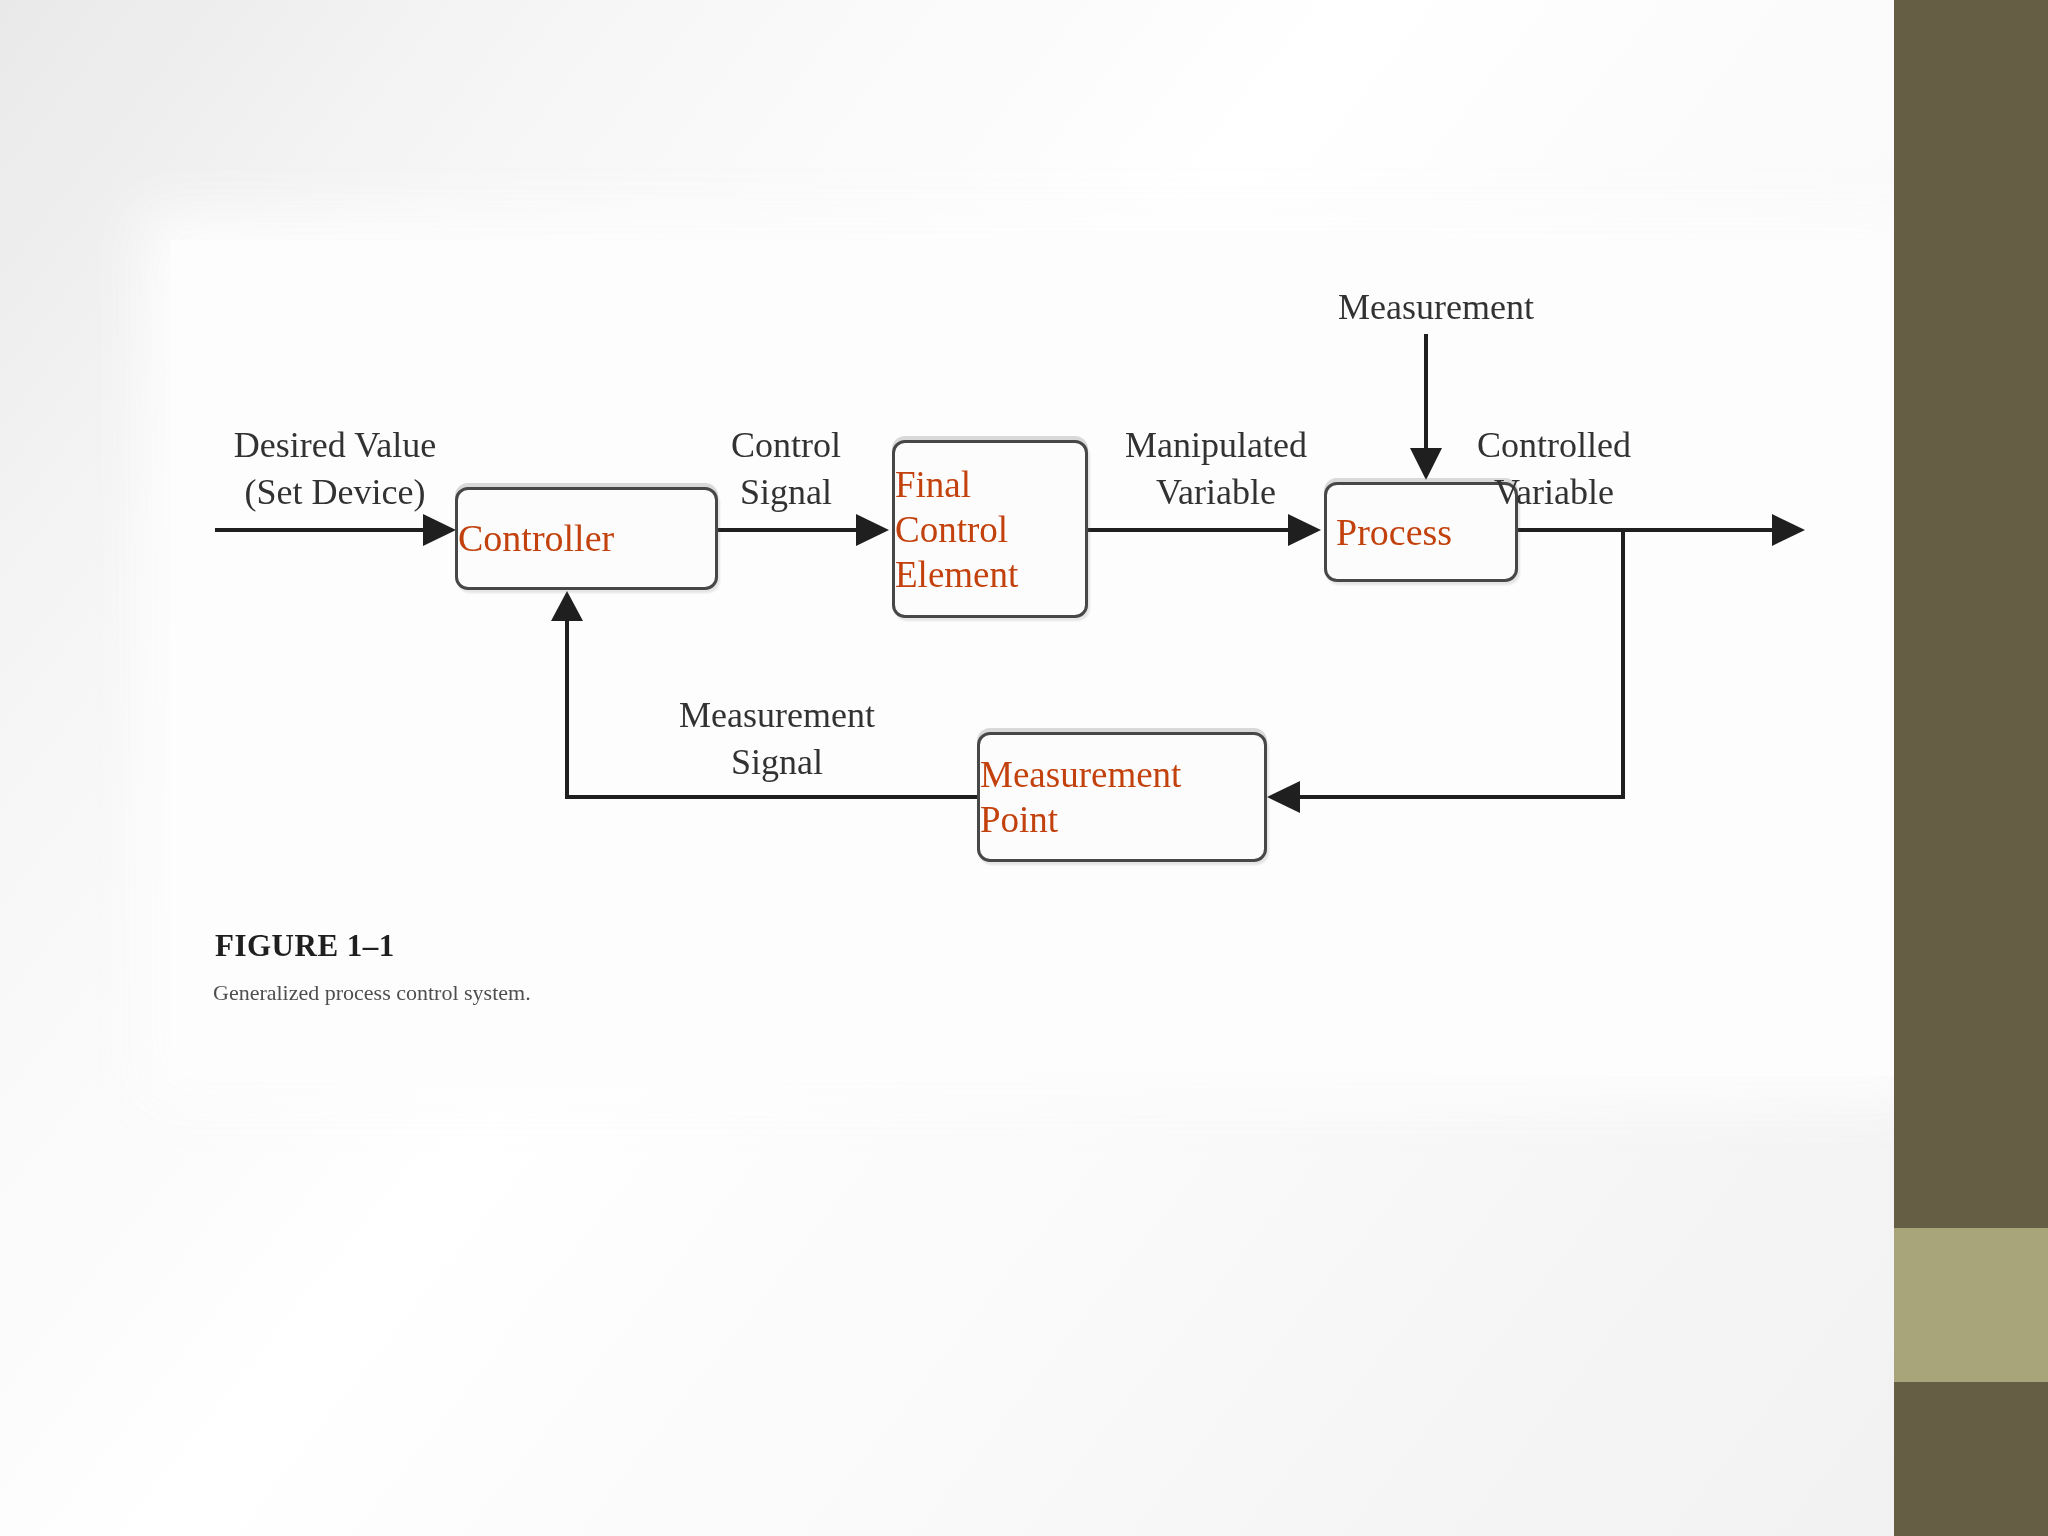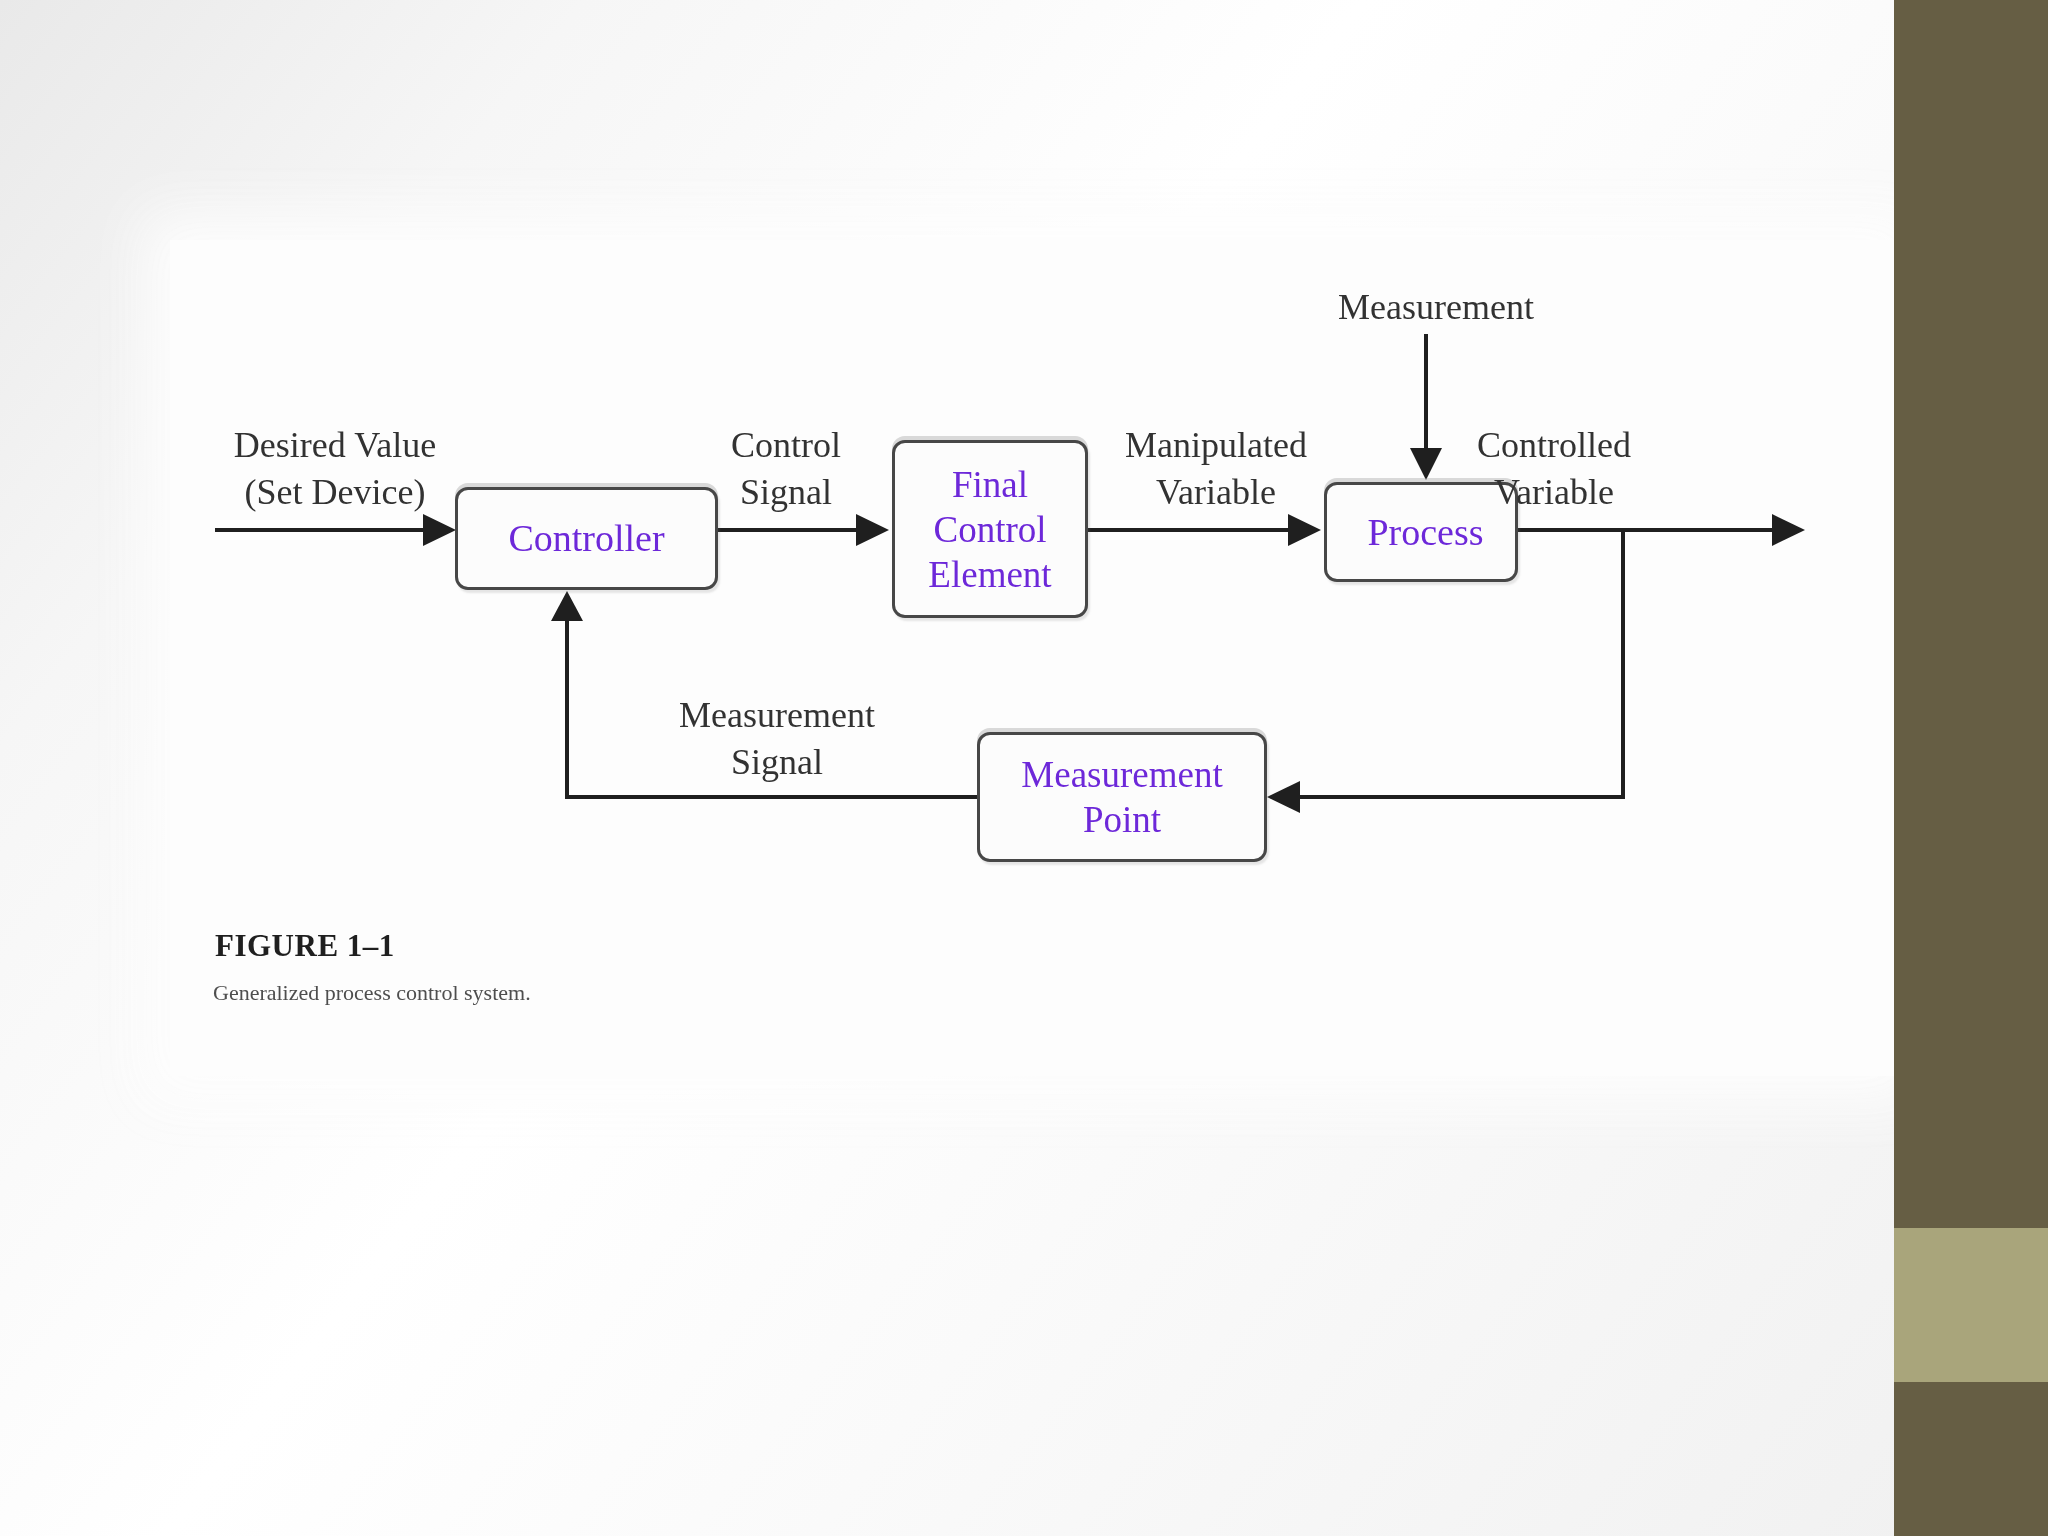--- a/index.html
+++ b/index.html
@@ -32,22 +32,22 @@
   .arr   { position: absolute; width: 0; height: 0; }
   .arr-r { border-top: 16px solid transparent; border-bottom: 16px solid transparent; border-left: 33px solid #1f1f1f; }
   .arr-l { border-top: 16px solid transparent; border-bottom: 16px solid transparent; border-right: 33px solid #1f1f1f; }
   .arr-u { border-left: 16px solid transparent; border-right: 16px solid transparent; border-bottom: 30px solid #1f1f1f; }
   .arr-d { border-left: 16px solid transparent; border-right: 16px solid transparent; border-top: 32px solid #1f1f1f; }
   .box {
     position: absolute;
     background: #fcfcfc;
     border: 3px solid #474747;
     border-radius: 13px;
-    display: flex; flex-direction: column; align-items: center; justify-content: center;
-    font-size: 38px; color: #6d28d9; line-height: 45px;
+    display: flex; flex-direction: column; align-items: flex-start; justify-content: center;
+    font-size: 38px; color: #c2410c; line-height: 45px;
     box-shadow: 0 -4px 0 rgba(150,150,150,0.35), 2px 3px 2px rgba(120,120,120,0.18);
     text-align: center;
   }
   .flabel {
     position: absolute;
     font-size: 36px; color: #323232; line-height: 47px;
     text-align: center;
   }
   .flabel span { display: block; }
   .caption-label {

